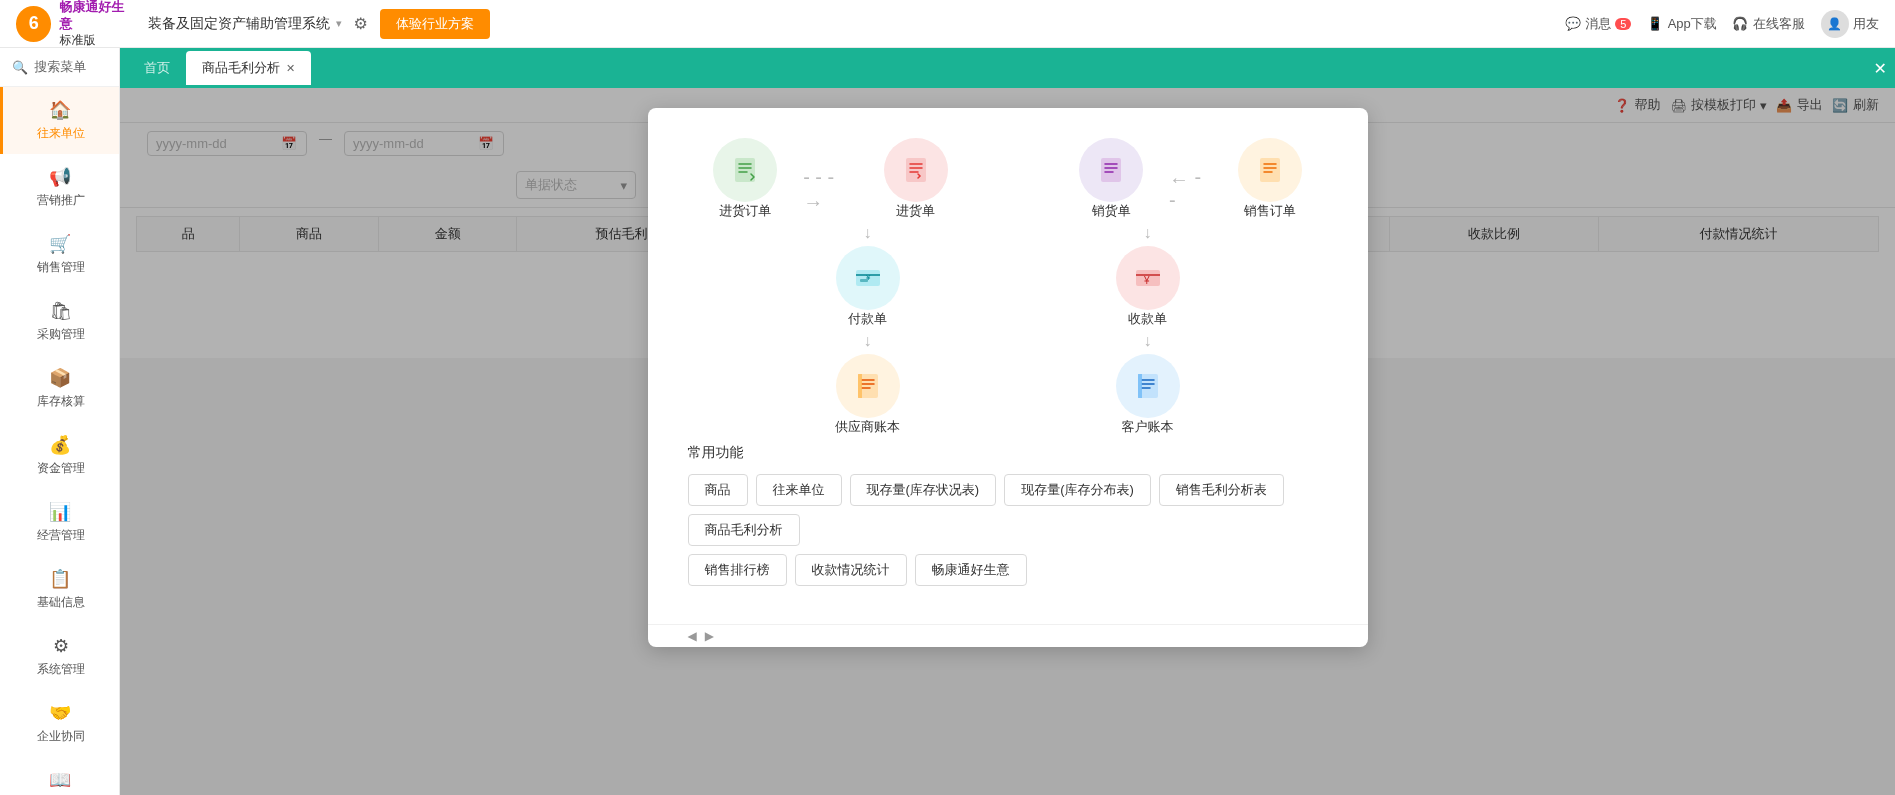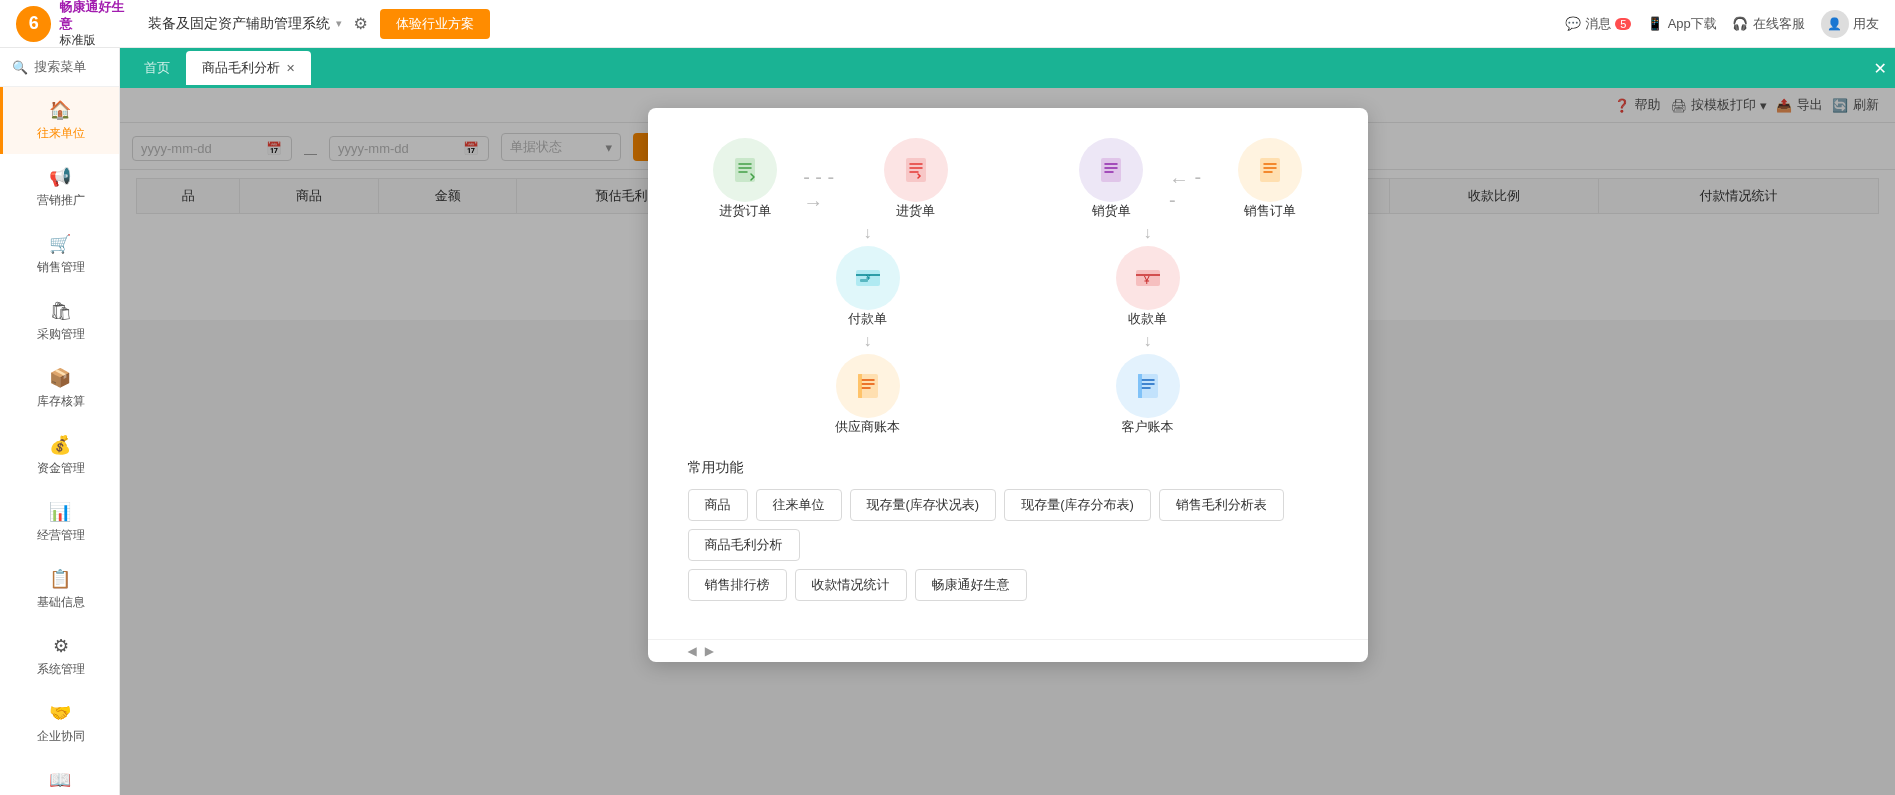--- a/index.html
+++ b/index.html
@@ -78,32 +78,33 @@
       display: flex; align-items: center; padding: 8px 16px; background: white;
       border-bottom: 1px solid #e8e8e8; gap: 12px;
     }
     .toolbar-right { margin-left: auto; display: flex; align-items: center; gap: 10px; }
     .toolbar-btn { display: flex; align-items: center; gap: 4px; color: #555; cursor: pointer; font-size: 13px; }
     .query-btn { background: #ff8c00; color: white; border: none; padding: 5px 16px; border-radius: 4px; cursor: pointer; }
     .settings-btn { background: white; color: #333; border: 1px solid #d9d9d9; padding: 5px 12px; border-radius: 4px; cursor: pointer; }
 
     
     .filter-row {
-      display: flex; align-items: flex-end; padding: 8px 12px; background: white;
+      display: flex; align-items: flex-start; padding: 8px 27px; background: white;
       border-bottom: 1px solid #e8e8e8; gap: 12px;
     }
     .filter-input {
       border: 1px solid #d9d9d9; border-radius: 4px; padding: 4px 8px;
       font-size: 13px; color: #999; display: flex; align-items: center; gap: 4px;
       min-width: 160px;
     }
     .filter-select {
       border: 1px solid #d9d9d9; border-radius: 4px; padding: 4px 8px;
       font-size: 13px; color: #999; display: flex; align-items: center; gap: 8px;
       min-width: 120px;
+      margin-top: 40px;
     }
     .more-conditions { color: #1ab394; cursor: pointer; font-size: 13px; }
 
     
     .table-container { padding: 8px 16px; background: white; margin: 0; overflow: auto; }
     .data-table { width: 100%; border-collapse: collapse; font-size: 13px; }
     .data-table th {
       background: #fafafa; border: 1px solid #e8e8e8; padding: 8px 12px;
       text-align: center; color: #333; font-weight: normal; white-space: nowrap;
     }
@@ -439,21 +440,21 @@
               </div>
 
               <div style="display:flex; justify-content:space-between; margin:0;">
                 <div style="width:120px;"></div>
                 <div style="width:120px; text-align:center; color:#bbb; font-size:16px; padding: 4px 0;">↓</div>
                 <div style="flex:1;min-width:80px;"></div>
                 <div style="width:120px; text-align:center; color:#bbb; font-size:16px; padding: 4px 0;">↓</div>
                 <div style="width:120px;"></div>
               </div>
 
-              <div style="display:flex; align-items:center; justify-content:space-between; margin-bottom:23px;">
+              <div style="display:flex; align-items:center; justify-content:space-between; margin-bottom:8px;">
                 <div style="width:120px;"></div>
 
                 <div class="flow-node">
                   <div class="flow-circle circle-orange2">
                     <svg width="32" height="32" viewBox="0 0 32 32" fill="none">
                       <rect x="6" y="4" width="20" height="24" rx="2" fill="#ffcc80" opacity="0.5"></rect>
                       <path d="M10 10h12M10 14h12M10 18h8" stroke="#e65100" stroke-width="1.5" stroke-linecap="round"></path>
                       <rect x="6" y="4" width="4" height="24" fill="#ffb74d" opacity="0.7"></rect>
                     </svg>
                   </div>

